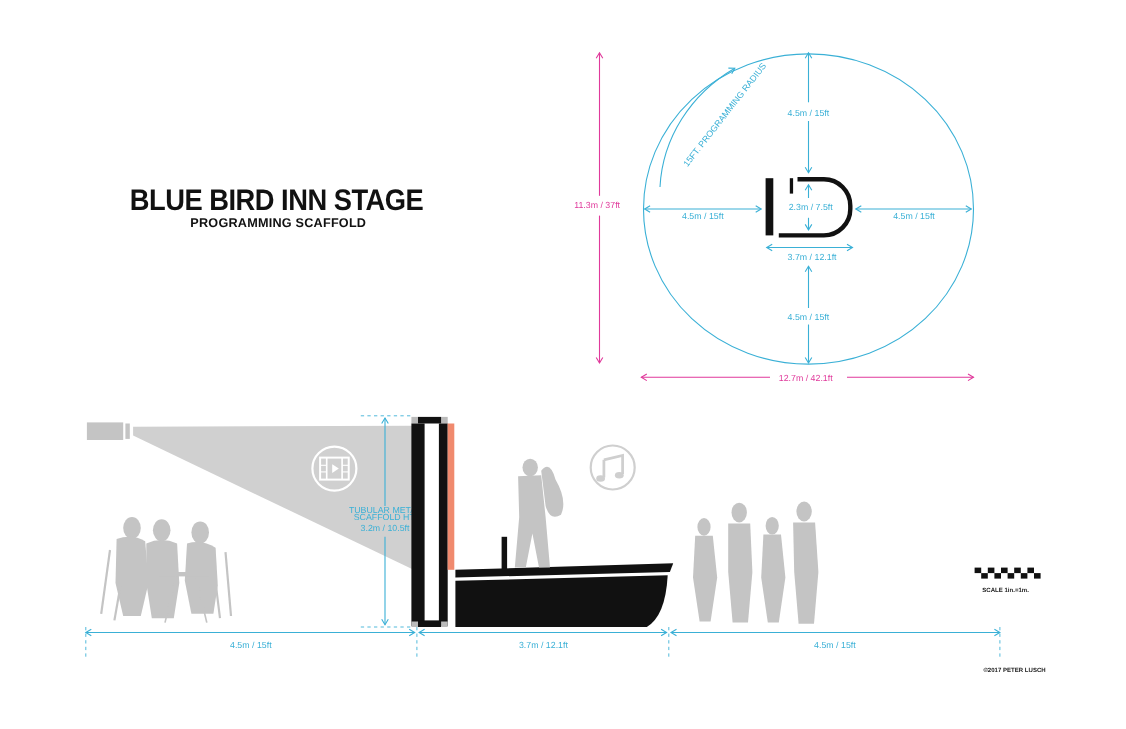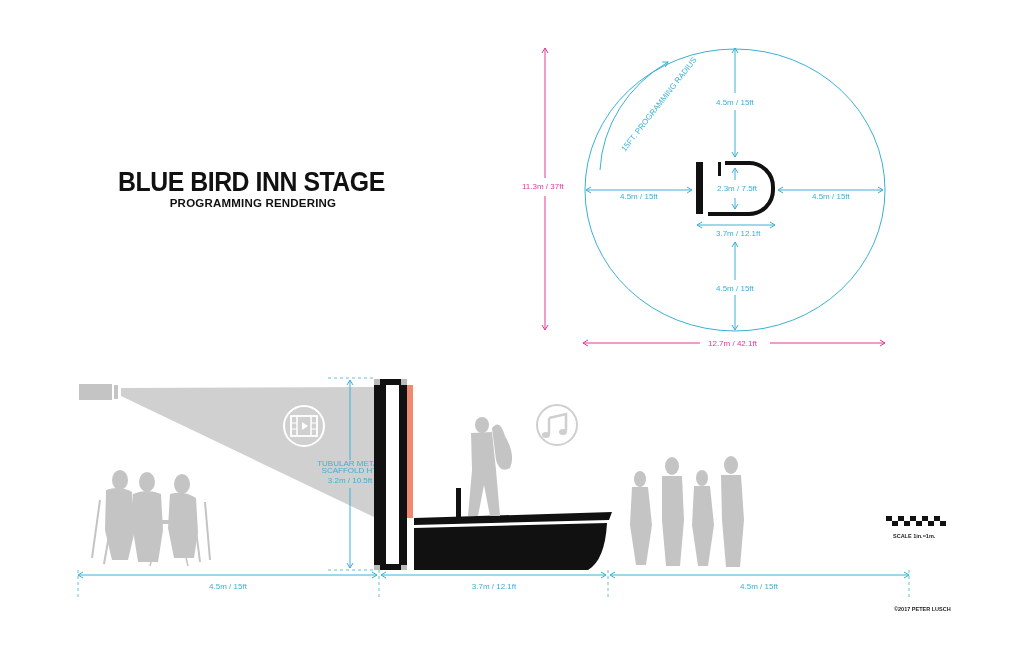--- a/index.html
+++ b/index.html
@@ -8,21 +8,21 @@
   .subtitle { position: absolute; left: 120px; top: 197px; width: 266px; text-align: center; font-weight: bold; font-size: 11.5px; color: #111; letter-spacing: 0.2px; white-space: nowrap; }
   svg { position: absolute; left: 0; top: 0; }
   .dim-blue { fill: #3ab0d6; font-family: "Liberation Sans", sans-serif; font-size: 8px; }
   .dim-pink { fill: #e0399b; font-family: "Liberation Sans", sans-serif; font-size: 8px; }
   .small-black { fill: #222; font-family: "Liberation Sans", sans-serif; font-size: 5.5px; font-weight: bold; }
 </style>
 </head>
 <body>
 
 <div class="title">BLUE BIRD INN STAGE</div>
-<div class="subtitle">PROGRAMMING RENDERING</div>
+<div class="subtitle">PROGRAMMING SCAFFOLD</div>
 
 <svg width="1024" height="663" viewBox="0 0 1024 663" xmlns="http://www.w3.org/2000/svg">
   <defs>
     <marker id="ab" markerWidth="8" markerHeight="8" refX="6" refY="4" orient="auto-start-reverse" markerUnits="userSpaceOnUse">
       <path d="M1,1 L6,4 L1,7" fill="none" stroke="#3ab0d6" stroke-width="1"></path>
     </marker>
     <marker id="ap" markerWidth="8" markerHeight="8" refX="6" refY="4" orient="auto-start-reverse" markerUnits="userSpaceOnUse">
       <path d="M1,1 L6,4 L1,7" fill="none" stroke="#e0399b" stroke-width="1"></path>
     </marker>
   </defs>

